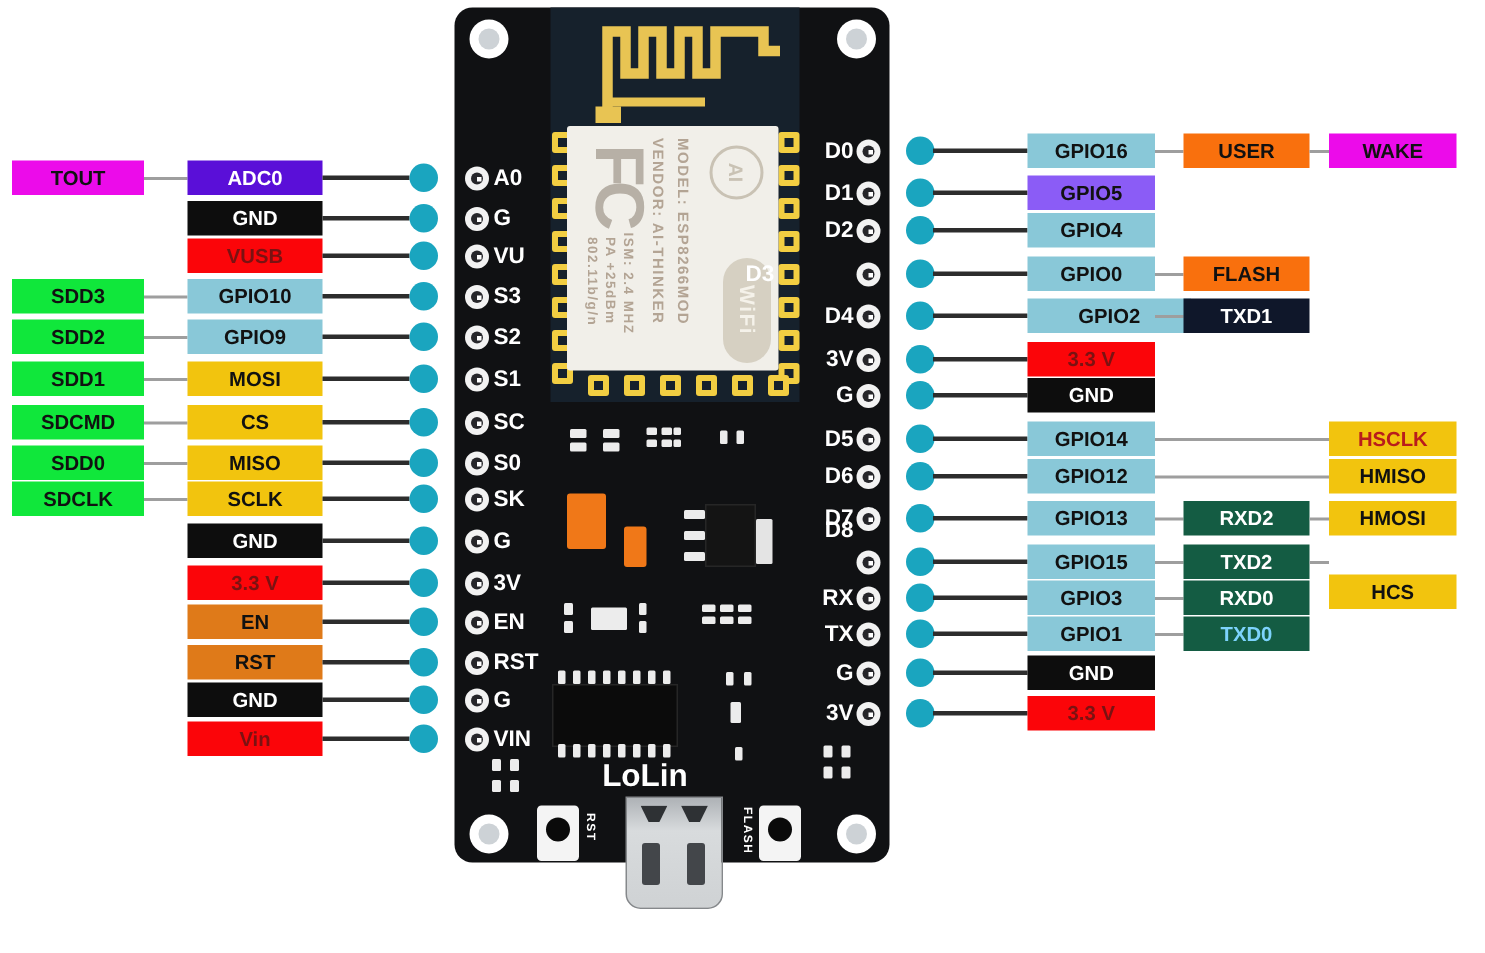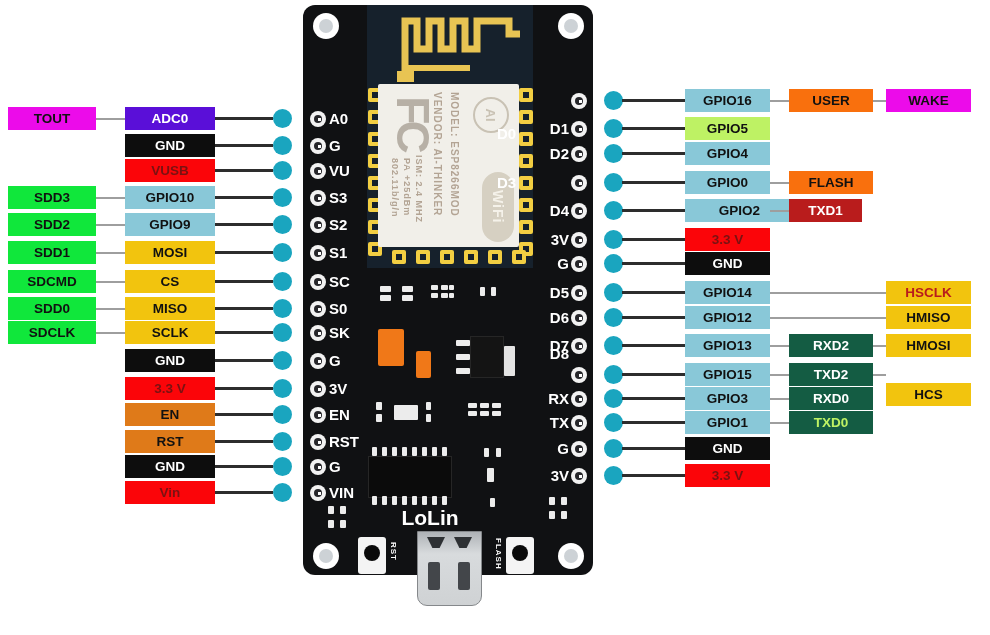--- a/index.html
+++ b/index.html
@@ -251,53 +251,53 @@
       <div class="box" style="left: 125px; top: 455px; width: 90px; background: rgb(13, 13, 13); color: rgb(255, 255, 255);">GND</div>
       <div class="dline" style="left: 215px; top: 465px; width: 58px; background: rgb(45, 45, 45);"></div>
       <div class="dot" style="left: 272.5px; top: 457px; background: rgb(26, 165, 191);"></div>
       <div class="pad" style="left: 310px; top: 458.5px;"></div>
       <div class="blabel" style="left: 329px; top: 457.5px;">G</div>
       <div class="box" style="left: 125px; top: 481px; width: 90px; background: rgb(251, 5, 9); color: rgb(122, 18, 18);">Vin</div>
       <div class="dline" style="left: 215px; top: 491px; width: 58px; background: rgb(45, 45, 45);"></div>
       <div class="dot" style="left: 272.5px; top: 483px; background: rgb(26, 165, 191);"></div>
       <div class="pad" style="left: 310px; top: 484.5px;"></div>
       <div class="blabel" style="left: 329px; top: 483.5px;">VIN</div>
-      <div class="blabel" style="left: 497px; top: 91.5px; width: 72px; text-align: left; margin-top: 33px;">D0</div>
+      <div class="blabel" style="left: 497px; top: 91.5px; width: 72px; text-align: right;">D0</div>
       <div class="pad" style="left: 571px; top: 92.5px;"></div>
       <div class="dot" style="left: 603.5px; top: 91px; background: rgb(26, 165, 191);"></div>
       <div class="dline" style="left: 622px; top: 99px; width: 63px; background: rgb(45, 45, 45);"></div>
       <div class="box" style="left: 685px; top: 89px; width: 85px; background: rgb(137, 200, 216); color: rgb(17, 17, 17);">GPIO16</div>
       <div class="gline" style="left: 770px; top: 99.5px; width: 19px; background: rgb(158, 158, 158);"></div>
       <div class="box" style="left: 789px; top: 89px; width: 84px; background: rgb(249, 112, 13); color: rgb(17, 17, 17);">USER</div>
       <div class="gline" style="left: 873px; top: 99.5px; width: 13px; background: rgb(158, 158, 158);"></div>
       <div class="box" style="left: 886px; top: 89px; width: 85px; background: rgb(236, 11, 234); color: rgb(17, 17, 17);">WAKE</div>
       <div class="blabel" style="left: 497px; top: 119.5px; width: 72px; text-align: right;">D1</div>
       <div class="pad" style="left: 571px; top: 120.5px;"></div>
       <div class="dot" style="left: 603.5px; top: 119px; background: rgb(26, 165, 191);"></div>
       <div class="dline" style="left: 622px; top: 127px; width: 63px; background: rgb(45, 45, 45);"></div>
-      <div class="box" style="left: 685px; top: 117px; width: 85px; background: #bef264; color: rgb(17, 17, 17);">GPIO5</div>
+      <div class="box" style="left: 685px; top: 117px; width: 85px; background: #8b5cf6; color: rgb(17, 17, 17);">GPIO5</div>
       <div class="blabel" style="left: 497px; top: 144.5px; width: 72px; text-align: right;">D2</div>
       <div class="pad" style="left: 571px; top: 145.5px;"></div>
       <div class="dot" style="left: 603.5px; top: 144px; background: rgb(26, 165, 191);"></div>
       <div class="dline" style="left: 622px; top: 152px; width: 63px; background: rgb(45, 45, 45);"></div>
       <div class="box" style="left: 685px; top: 142px; width: 85px; background: rgb(137, 200, 216); color: rgb(17, 17, 17);">GPIO4</div>
       <div class="blabel" style="left: 497px; top: 173.5px; width: 72px; text-align: left;">D3</div>
       <div class="pad" style="left: 571px; top: 174.5px;"></div>
       <div class="dot" style="left: 603.5px; top: 173px; background: rgb(26, 165, 191);"></div>
       <div class="dline" style="left: 622px; top: 181px; width: 63px; background: rgb(45, 45, 45);"></div>
       <div class="box" style="left: 685px; top: 171px; width: 85px; background: rgb(137, 200, 216); color: rgb(17, 17, 17);">GPIO0</div>
       <div class="gline" style="left: 770px; top: 181.5px; width: 19px; background: rgb(158, 158, 158);"></div>
       <div class="box" style="left: 789px; top: 171px; width: 84px; background: rgb(249, 112, 13); color: rgb(17, 17, 17);">FLASH</div>
       <div class="blabel" style="left: 497px; top: 201.5px; width: 72px; text-align: right;">D4</div>
       <div class="pad" style="left: 571px; top: 202.5px;"></div>
       <div class="dot" style="left: 603.5px; top: 201px; background: rgb(26, 165, 191);"></div>
       <div class="dline" style="left: 622px; top: 209px; width: 63px; background: rgb(45, 45, 45);"></div>
       <div class="box" style="left: 685px; top: 199px; width: 109px; background: rgb(137, 200, 216); color: rgb(17, 17, 17);">GPIO2</div>
       <div class="gline" style="left: 770px; top: 209.5px; width: 19px; background: rgb(158, 158, 158);"></div>
-      <div class="box" style="left: 789px; top: 199px; width: 73px; background: #b91c1c; color: rgb(255, 255, 255);">TXD1</div>
+      <div class="box" style="left: 789px; top: 199px; width: 84px; background: #0f172a; color: rgb(255, 255, 255);">TXD1</div>
       <div class="blabel" style="left: 497px; top: 230.5px; width: 72px; text-align: right;">3V</div>
       <div class="pad" style="left: 571px; top: 231.5px;"></div>
       <div class="dot" style="left: 603.5px; top: 230px; background: rgb(26, 165, 191);"></div>
       <div class="dline" style="left: 622px; top: 238px; width: 63px; background: rgb(45, 45, 45);"></div>
       <div class="box" style="left: 685px; top: 228px; width: 85px; background: rgb(251, 5, 9); color: rgb(122, 18, 18);">3.3 V</div>
       <div class="blabel" style="left: 497px; top: 254.5px; width: 72px; text-align: right;">G</div>
       <div class="pad" style="left: 571px; top: 255.5px;"></div>
       <div class="dot" style="left: 603.5px; top: 254px; background: rgb(26, 165, 191);"></div>
       <div class="dline" style="left: 622px; top: 262px; width: 63px; background: rgb(45, 45, 45);"></div>
       <div class="box" style="left: 685px; top: 252px; width: 85px; background: rgb(13, 13, 13); color: rgb(255, 255, 255);">GND</div>
@@ -339,21 +339,21 @@
       <div class="dline" style="left: 622px; top: 397px; width: 63px; background: rgb(45, 45, 45);"></div>
       <div class="box" style="left: 685px; top: 387px; width: 85px; background: rgb(137, 200, 216); color: rgb(17, 17, 17);">GPIO3</div>
       <div class="gline" style="left: 770px; top: 397.5px; width: 19px; background: rgb(158, 158, 158);"></div>
       <div class="box" style="left: 789px; top: 387px; width: 84px; background: rgb(20, 92, 67); color: rgb(255, 255, 255);">RXD0</div>
       <div class="blabel" style="left: 497px; top: 413.5px; width: 72px; text-align: right;">TX</div>
       <div class="pad" style="left: 571px; top: 414.5px;"></div>
       <div class="dot" style="left: 603.5px; top: 413px; background: rgb(26, 165, 191);"></div>
       <div class="dline" style="left: 622px; top: 421px; width: 63px; background: rgb(45, 45, 45);"></div>
       <div class="box" style="left: 685px; top: 411px; width: 85px; background: rgb(137, 200, 216); color: rgb(17, 17, 17);">GPIO1</div>
       <div class="gline" style="left: 770px; top: 421.5px; width: 19px; background: rgb(158, 158, 158);"></div>
-      <div class="box" style="left: 789px; top: 411px; width: 84px; background: rgb(20, 92, 67); color: #bef264;">TXD0</div>
+      <div class="box" style="left: 789px; top: 411px; width: 84px; background: rgb(20, 92, 67); color: #7dd3fc;">TXD0</div>
       <div class="blabel" style="left: 497px; top: 439.5px; width: 72px; text-align: right;">G</div>
       <div class="pad" style="left: 571px; top: 440.5px;"></div>
       <div class="dot" style="left: 603.5px; top: 439px; background: rgb(26, 165, 191);"></div>
       <div class="dline" style="left: 622px; top: 447px; width: 63px; background: rgb(45, 45, 45);"></div>
       <div class="box" style="left: 685px; top: 437px; width: 85px; background: rgb(13, 13, 13); color: rgb(255, 255, 255);">GND</div>
       <div class="blabel" style="left: 497px; top: 466.5px; width: 72px; text-align: right;">3V</div>
       <div class="pad" style="left: 571px; top: 467.5px;"></div>
       <div class="dot" style="left: 603.5px; top: 466px; background: rgb(26, 165, 191);"></div>
       <div class="dline" style="left: 622px; top: 474px; width: 63px; background: rgb(45, 45, 45);"></div>
       <div class="box" style="left: 685px; top: 464px; width: 85px; background: rgb(251, 5, 9); color: rgb(122, 18, 18);">3.3 V</div>

